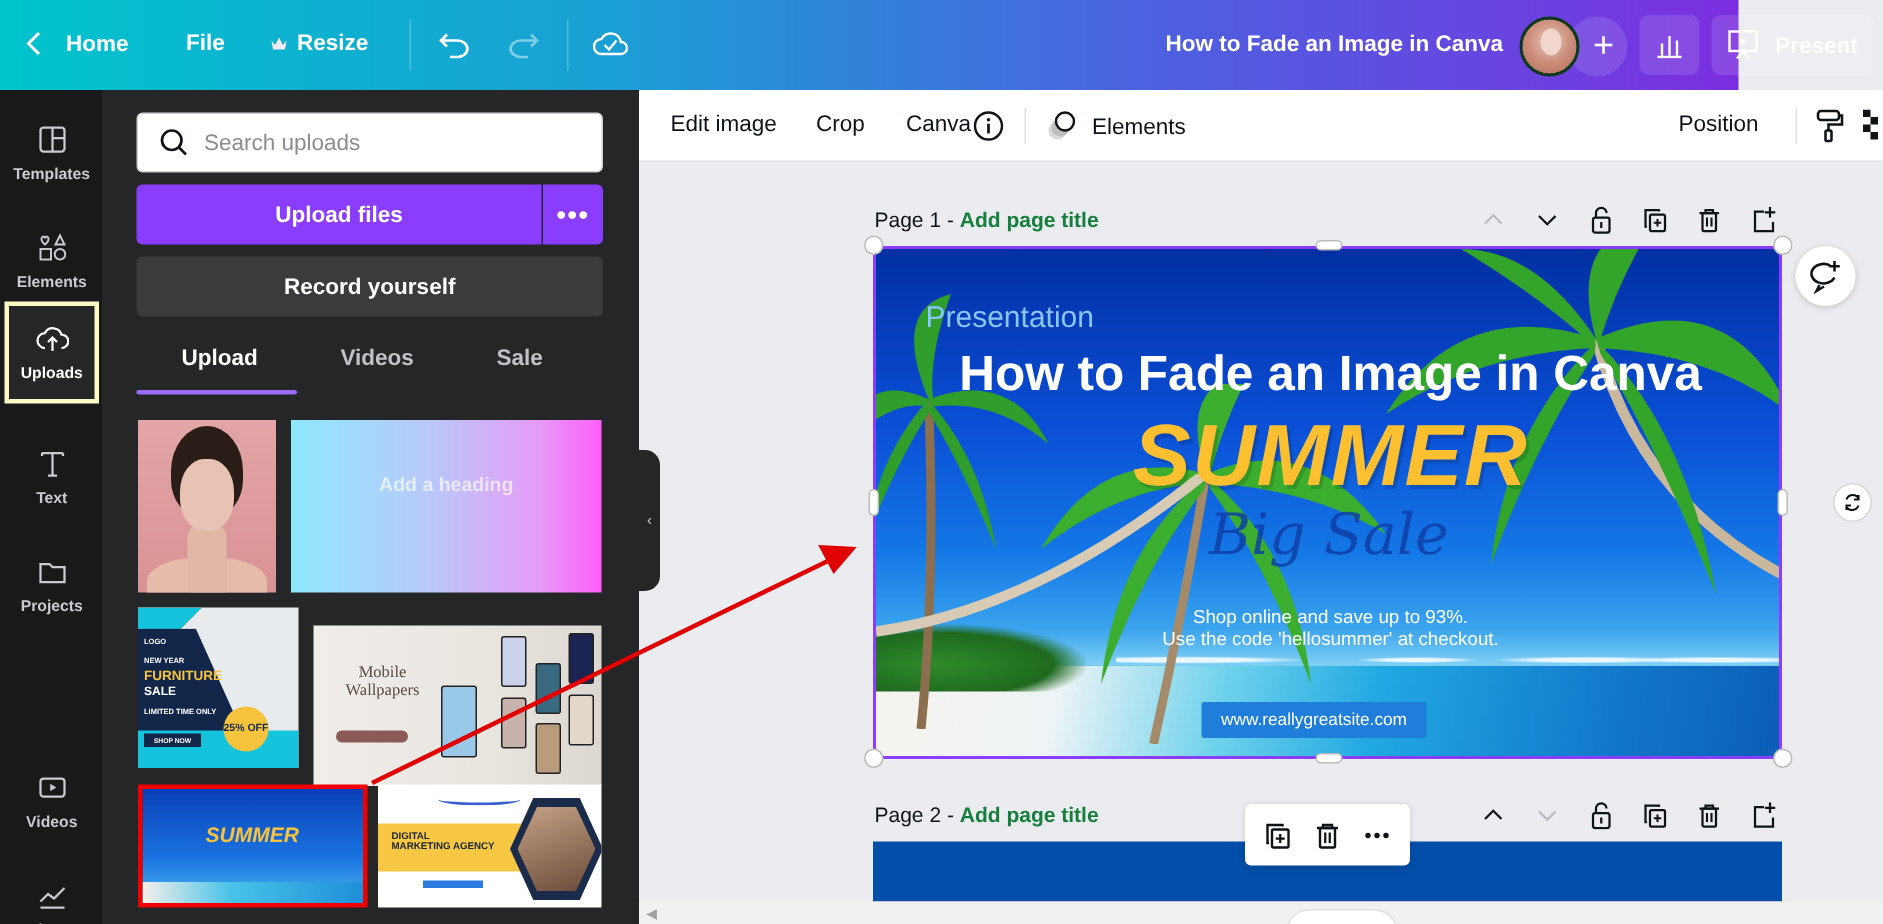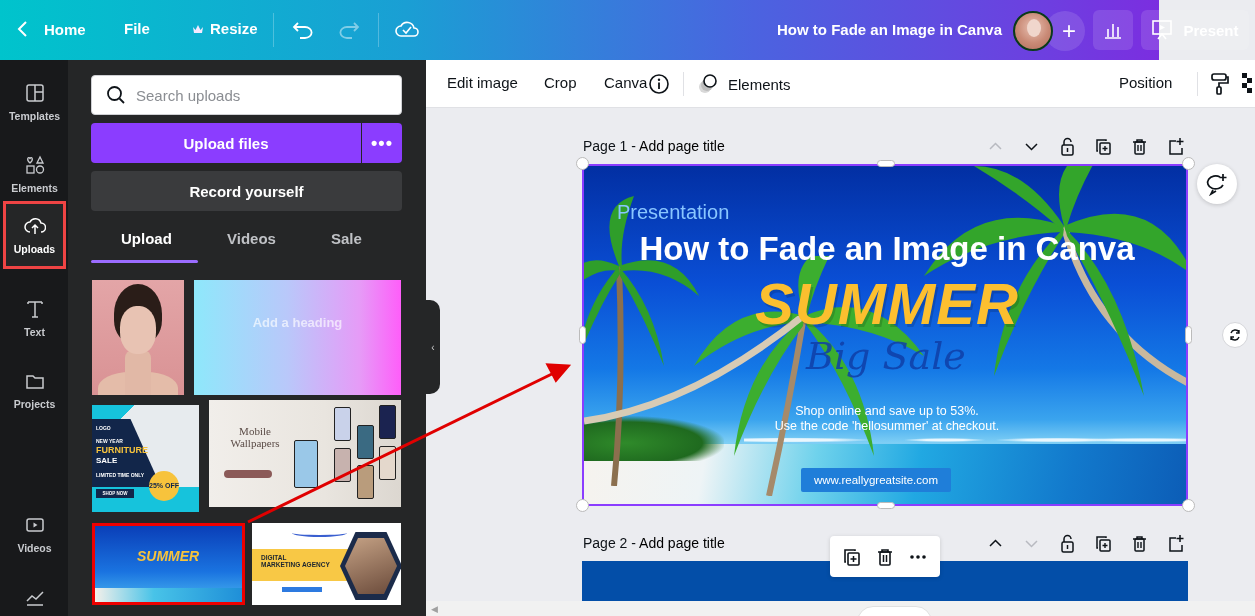--- a/index.html
+++ b/index.html
@@ -16,21 +16,21 @@
   .plus-btn { position: absolute; left: 1045px; top: 11px; width: 40px; height: 40px; border-radius: 50%; background: rgba(255,255,255,0.12);
     display: flex; align-items: center; justify-content: center; font-size: 24px; }
   .analytics-btn { position: absolute; left: 1093px; top: 10px; width: 40px; height: 40px; border-radius: 6px; background: rgba(255,255,255,0.12);
     display: flex; align-items: center; justify-content: center; }
   .present-btn { position: absolute; left: 1141px; top: 10px; width: 108px; height: 40px; border-radius: 6px; background: rgba(255,255,255,0.12);
     display: flex; align-items: center; justify-content: center; gap: 10px; font-weight: bold; font-size: 15px; }
 
   .leftnav { position: absolute; left: 0; top: 60px; width: 68px; height: 556px; background: #18191b; }
   .nav-item { position: absolute; left: 3px; width: 63px; height: 68px; display: flex; flex-direction: column; align-items: center; justify-content: center;
     color: #c9cbcf; font-size: 10.5px; font-weight: bold; gap: 6px; cursor: pointer; }
-  .nav-item.active { background: #252627; color: #fff; border: 3px solid #ef4444; }
+  .nav-item.active { background: #252627; color: #fff; border: 3px solid #fef9c3; }
   .nav-item svg { width: 22px; height: 22px; }
 
   .panel { position: absolute; left: 68px; top: 60px; width: 358px; height: 556px; background: #252627; }
   .search { position: absolute; left: 23px; top: 15px; width: 311px; height: 40px; background: #fff; border-radius: 4px; border: 1px solid #cfd0d4;
     display: flex; align-items: center; padding-left: 14px; gap: 10px; }
   .search input { border: none; outline: none; font-size: 15px; color: #333; width: 250px; font-family: "Liberation Sans", sans-serif; background: transparent; }
   .search input::placeholder { color: #8a8d92; }
   .upload-btn { position: absolute; left: 23px; top: 63px; width: 270px; height: 40px; background: #8b3dff; border-radius: 4px 0 0 4px;
     color: #fff; font-weight: bold; font-size: 15px; display: flex; align-items: center; justify-content: center; cursor: pointer; }
   .more-btn { position: absolute; left: 294px; top: 63px; width: 40px; height: 40px; background: #8b3dff; border-radius: 0 4px 4px 0;
@@ -54,21 +54,21 @@
   .t-furn .cyan { position: absolute; left: 0; top: 0; width: 107px; height: 107px; background: linear-gradient(135deg, #16c3dc 0%, #16c3dc 20%, transparent 20%); }
   .t-furn .navy { position: absolute; left: 0; top: 14px; width: 70px; height: 70px; background: #12264a; clip-path: polygon(0 0, 55% 0, 100% 100%, 0 100%); }
   .t-furn .bottom { position: absolute; left: 0; top: 82px; width: 107px; height: 25px; background: #16c3dc; }
   .t-furn .txt { position: absolute; left: 4px; color: #fff; font-weight: bold; font-size: 5px; }
   .t-furn .furn { position: absolute; left: 4px; top: 40px; color: #f7c33c; font-weight: bold; font-size: 9px; }
   .t-furn .sale { position: absolute; left: 4px; top: 51px; color: #fff; font-weight: bold; font-size: 8px; }
   .t-furn .badge { position: absolute; left: 57px; top: 66px; width: 30px; height: 30px; border-radius: 50%; background: #f7c33c; color: #12264a;
     font-size: 7px; font-weight: bold; display: flex; align-items: center; justify-content: center; text-align: center; line-height: 8px; }
   .t-furn .shop { position: absolute; left: 4px; top: 84px; width: 38px; height: 9px; background: #12264a; color: #fff; font-size: 4.5px; font-weight: bold;
     display: flex; align-items: center; justify-content: center; }
-  .t-wall { left: 141px; top: 340px; width: 192px; height: 107px; background: linear-gradient(90deg, #f1eeea 0%, #e9e5df 60%, #dcd7d0 100%); }
+  .t-wall { left: 141px; top: 357px; width: 192px; height: 107px; background: linear-gradient(90deg, #f1eeea 0%, #e9e5df 60%, #dcd7d0 100%); }
   .t-wall .mob { position: absolute; left: 21px; top: 25px; font-family: "Liberation Serif", serif; color: #5a4b46; font-size: 11px; line-height: 12px; text-align: center; width: 50px; }
   .t-wall .pill { position: absolute; left: 15px; top: 70px; width: 48px; height: 8px; background: #8b5a58; border-radius: 4px; }
   .t-wall .phone { position: absolute; background: #333; border-radius: 2px; border: 1px solid #222; }
   .t-summer-thumb { left: 24px; top: 463px; width: 153px; height: 82px; border: 3px solid #e00; background: linear-gradient(180deg, #0a3fb8 0%, #1a73e0 60%, #4ab6f0 100%); }
   .t-summer-thumb .sm { position: absolute; left: 42px; top: 22px; color: #f7c33c; font-weight: bold; font-style: italic; font-size: 14px; }
   .t-summer-thumb .sand { position: absolute; left: 0; bottom: 0; width: 100%; height: 14px; background: linear-gradient(90deg, #f4f0ea 0%, #48c3e8 40%, #1f8fd8 100%); }
   .t-digital { left: 184px; top: 463px; width: 149px; height: 82px; background: #fff; }
   .t-digital .ybar { position: absolute; left: 0; top: 26px; width: 110px; height: 32px; background: #f8c845; }
   .t-digital .dt { position: absolute; left: 9px; top: 31px; color: #1b2430; font-weight: bold; font-size: 6.5px; line-height: 7px; }
   .t-digital .hex { position: absolute; left: 88px; top: 9px; width: 62px; height: 68px; background: #1b2b4a; clip-path: polygon(25% 0, 75% 0, 100% 50%, 75% 100%, 25% 100%, 0 50%); }
@@ -78,21 +78,21 @@
 
   .collapse-handle { position: absolute; left: 426px; top: 300px; width: 14px; height: 94px; background: #252627; border-radius: 0 10px 10px 0;
     color: #ccc; font-size: 10px; display: flex; align-items: center; justify-content: center; cursor: pointer; }
 
   .ctx-toolbar { position: absolute; left: 426px; top: 60px; width: 829px; height: 48px; background: #fff; border-bottom: 1px solid #e0e1e5;
     display: flex; align-items: center; }
   .ctx-item { position: absolute; top: 14px; font-size: 15px; color: #0e1318; cursor: pointer; }
   .ctx-sep { position: absolute; top: 12px; width: 1px; height: 24px; background: #e0e1e5; }
 
   .page-label { position: absolute; font-size: 14px; color: #0e1318; }
-  .page-label .sub { color: #000000; }
+  .page-label .sub { color: #15803d; font-weight: bold; }
   .page-actions { position: absolute; display: flex; gap: 17px; align-items: center; }
   .page-actions svg { width: 19px; height: 19px; cursor: pointer; }
 
   .canvas { position: absolute; left: 582px; top: 164px; width: 606px; height: 342px; overflow: hidden; border: 2px solid #8b3dff;
     background: linear-gradient(180deg, #022fa3 0%, #0a4fd6 35%, #1478e6 60%, #3aa4ee 75%, #7fcff5 82%, #1d8ad6 86%, #2fb7e8 92%, #1d74c8 100%); }
   .palm-left { position: absolute; left: -10px; top: 20px; width: 130px; height: 300px; }
   .beach { position: absolute; left: 0; bottom: 0; width: 606px; height: 60px;
     background: linear-gradient(100deg, #f6f3ee 0%, #eef4f6 20%, #6fd2ec 38%, #21a8e2 55%, #1279cc 80%, #0c5cb6 100%); }
   .island { position: absolute; left: 0; top: 250px; width: 140px; height: 45px; background: radial-gradient(ellipse at 30% 60%, #2f8a2a 0%, #1f6a1f 55%, transparent 72%); }
   .clouds { position: absolute; left: 160px; top: 262px; width: 446px; height: 20px; background: radial-gradient(ellipse at 10% 60%, #fff 0 8%, transparent 15%),
@@ -129,21 +129,21 @@
 <div class="topbar">
   <div class="tb-item" style="position:absolute;left:16px;top:20px;">
     <svg width="14" height="18" viewBox="0 0 14 18">
         <path d="M10 2 L3 9 L10 16" stroke="#fff" stroke-width="2" fill="none"></path>
       </svg>
     <span style="margin-left:8px">Home</span>
   </div>
   <div class="tb-item" style="position:absolute;left:124px;top:20px;">
     <span>File</span>
   </div>
-  <div class="tb-item" style="position:absolute;left:192px;top:20px;">
+  <div class="tb-item" style="position:absolute;left:180px;top:20px;">
     <svg width="12" height="10" viewBox="0 0 12 10">
         <path d="M1 3 L3.5 6 L6 1 L8.5 6 L11 3 L10 9 L2 9 Z" fill="#f5e9ff"></path>
       </svg>
     <span>Resize</span>
   </div>
   <div class="tb-sep" style="position:absolute;left:273px;top:13px;"></div>
   <svg style="position:absolute;left:292px;top:20px;" width="22" height="20" viewBox="0 0 22 20">
       <path d="M6 3 L2 7 L6 11 M2 7 H13 a6 5 0 0 1 0 11 H8" stroke="#fff" stroke-width="1.8" fill="none"></path>
     </svg>
   <svg style="position:absolute;left:338px;top:20px;" width="22" height="20" viewBox="0 0 22 20">
@@ -400,21 +400,21 @@
   </svg>
   <svg style="position:absolute;left:0;top:150px;width:230px;height:120px" viewBox="0 0 230 120">
     <path d="M0 105 Q110 90 225 -5" stroke="#d7cbb5" stroke-width="7" fill="none"></path>
   </svg>
 
   <span class="cv-presentation">Presentation</span>
   <div class="cv-title">How to Fade an Image in Canva</div>
   <div class="cv-summer">SUMMER</div>
   <span class="cv-bigsale">Big Sale</span>
   <div class="cv-body">
-    <div>Shop online and save up to 53%.</div>
+    <div>Shop online and save up to 93%.</div>
     <div>Use the code 'hellosummer' at checkout.</div>
   </div>
   <div class="cv-url">www.reallygreatsite.com</div>
 </div>
 
 <div class="handle-c" style="left:576px;top:157px"></div>
 <div class="handle-c" style="left:1182px;top:157px"></div>
 <div class="handle-c" style="left:576px;top:499px"></div>
 <div class="handle-c" style="left:1182px;top:499px"></div>
 <div class="handle-h" style="left:877px;top:160px"></div>

